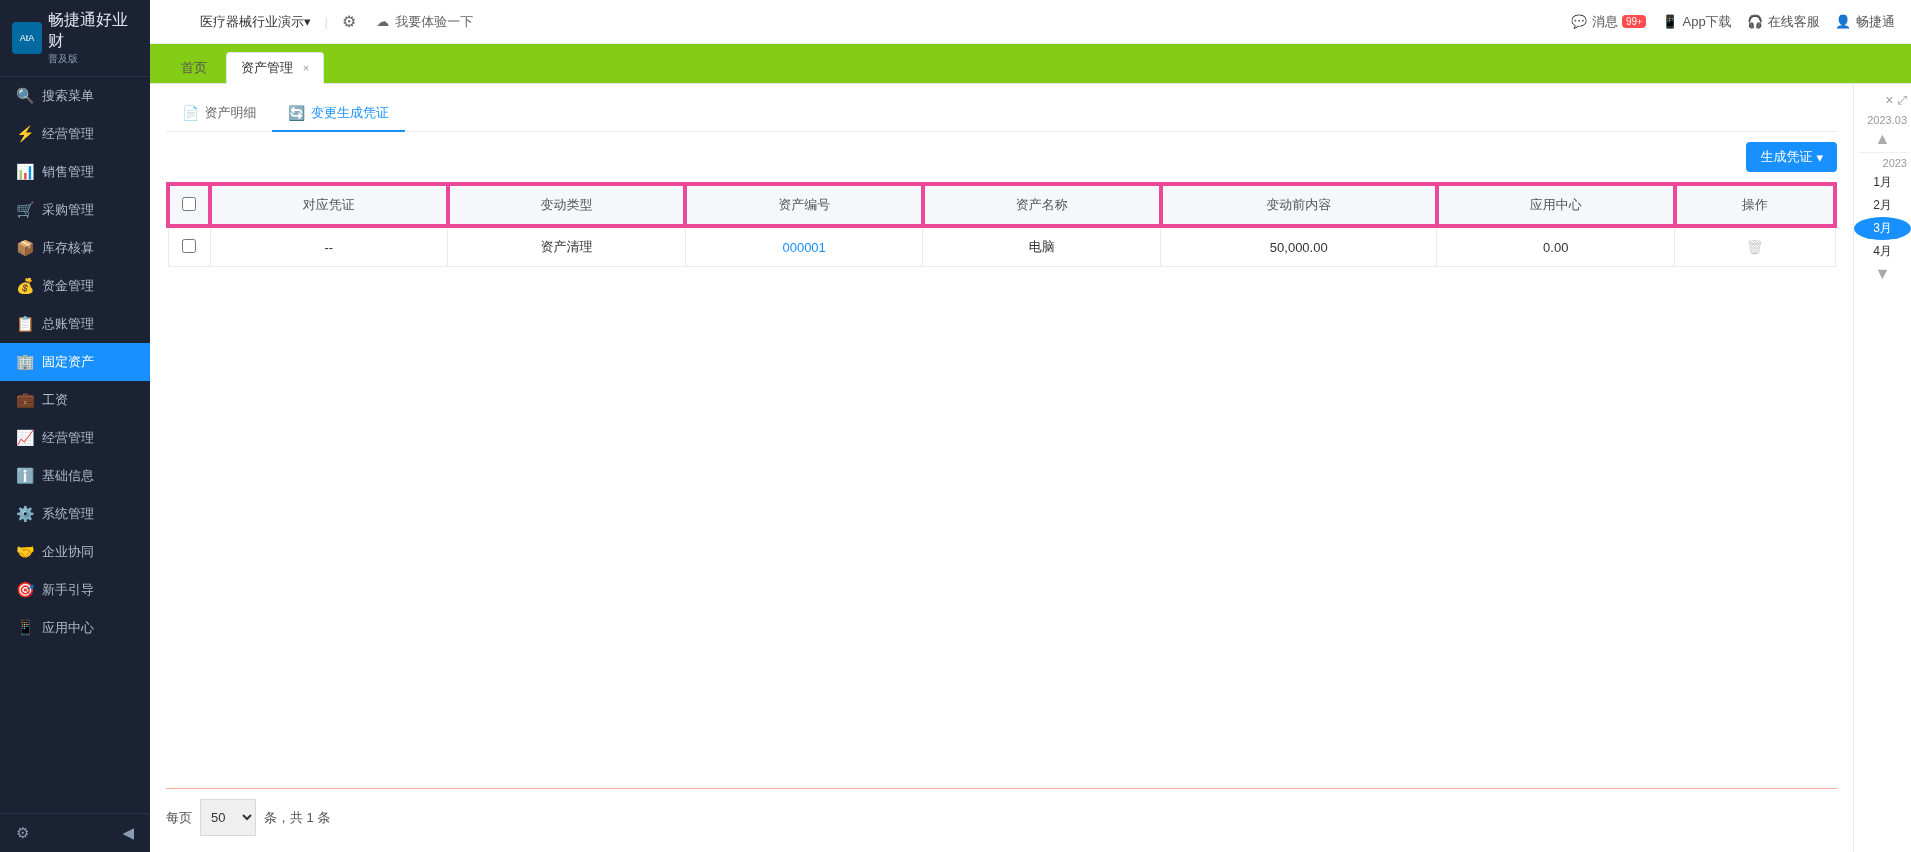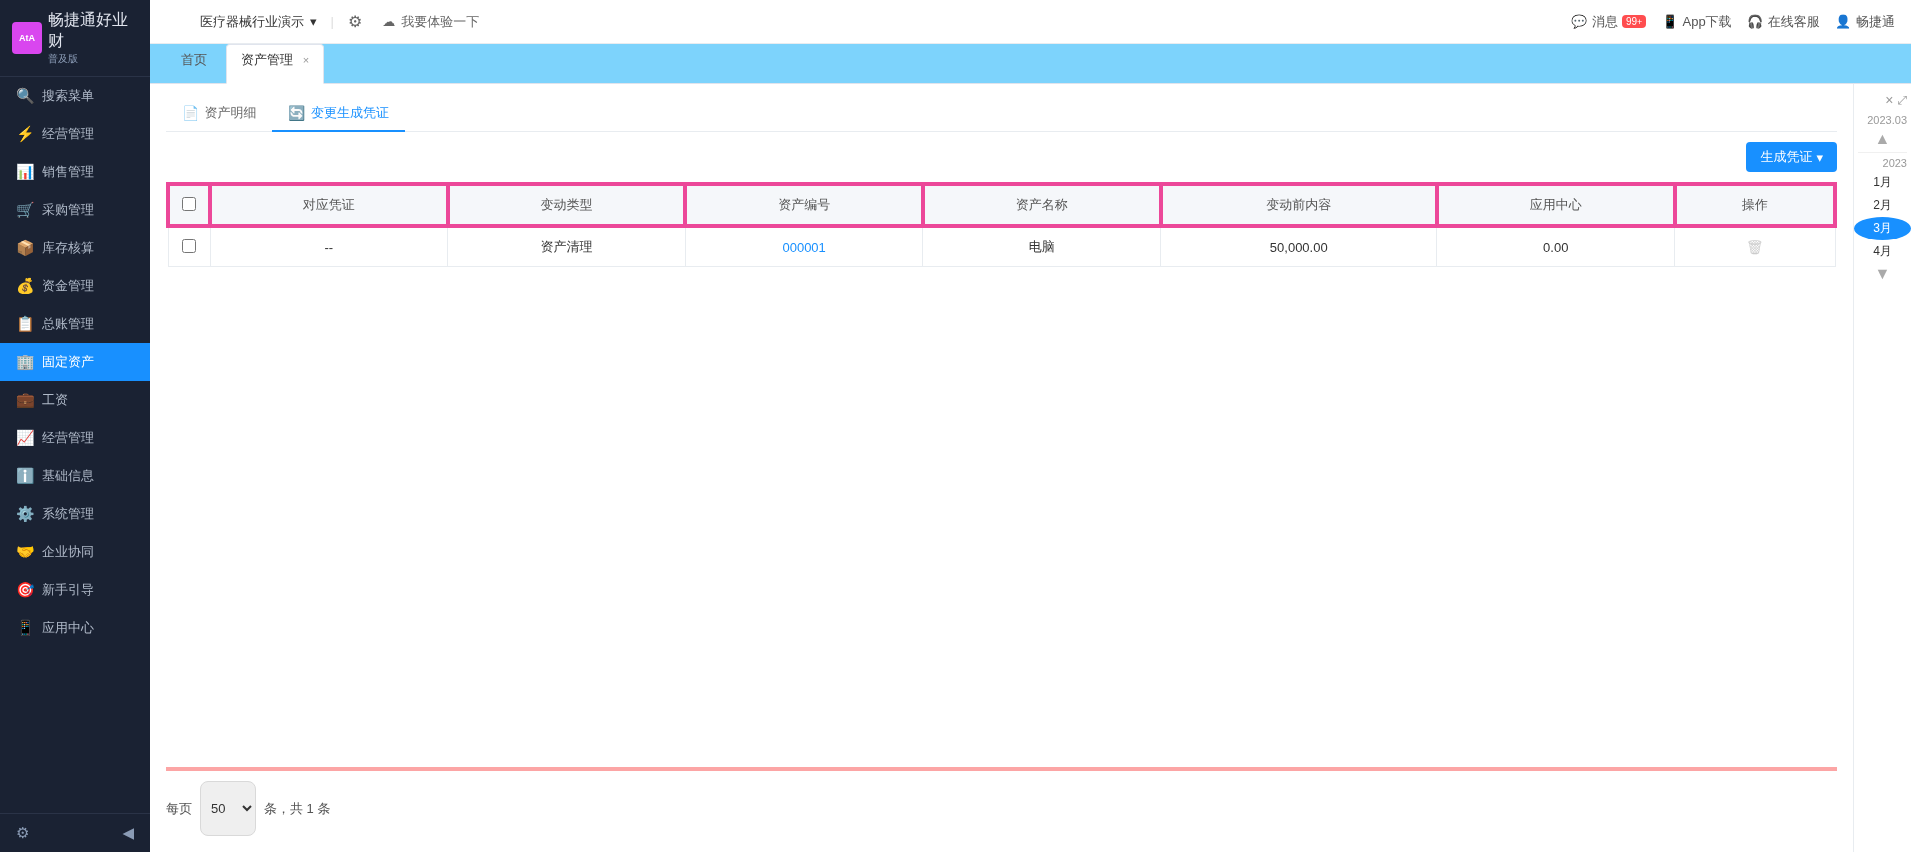--- a/index.html
+++ b/index.html
@@ -18,24 +18,24 @@
     .sidebar-logo {
       padding: 10px 12px;
       background: #1a2233;
       display: flex;
       align-items: center;
       gap: 6px;
       border-bottom: 1px solid #2a3347;
     }
     .sidebar-logo-icon {
       width: 32px; height: 32px;
-      background: #d946ef;
+      background: #0369a1;
       border-radius: 4px;
       display: flex; align-items: center; justify-content: center;
-      color: white; font-size: 11px; font-weight: bold;
+      color: white; font-size: 11px; font-weight: normal;
     }
     .sidebar-logo-text { font-size: 16px; color: #e0e4ed; line-height: 1.3; }
     .sidebar-logo-sub { font-size: 10px; color: #8a9bb5; }
     .sidebar-scroll { flex: 1; overflow-y: auto; overflow-x: hidden; }
     .sidebar-scroll::-webkit-scrollbar { width: 3px; }
     .sidebar-scroll::-webkit-scrollbar-thumb { background: #2a3347; }
     .sidebar-item {
       display: flex; align-items: center; gap: 8px;
       padding: 10px 16px;
       cursor: pointer;
@@ -66,21 +66,21 @@
       height: 44px;
       background: white;
       display: flex;
       align-items: center;
       padding: 0 16px;
       border-bottom: 1px solid #e8ecf0;
       gap: 10px;
       flex-shrink: 0;
     }
     .topbar-company {
-      display: flex; align-items: center; gap: 6px;
+      display: flex; align-items: center; 
       font-size: 13px; color: #333; cursor: pointer; padding-left: 34px;
     }
     .topbar-sep { color: #ddd; margin: 0 4px; }
     .topbar-settings { color: #666; cursor: pointer; font-size: 16px; }
     .topbar-experience {
       display: flex; align-items: center; gap: 6px;
       color: #666; font-size: 13px; margin-left: 10px; cursor: pointer;
     }
     .topbar-right {
       margin-left: auto;
@@ -97,22 +97,23 @@
       padding: 1px 4px;
       border-radius: 4px;
       min-width: 18px;
       text-align: center;
     }
     .badge-plus { font-size: 9px; }
 
     
     .tabs-bar {
       height: 40px;
-      background: #7dd3fc;
-      display: flex;
+      background: #84cc16;
+      display: flex;
+      align-items: flex-end;
       padding: 0 16px;
       border-bottom: 1px solid #e0e4ed;
       flex-shrink: 0;
       gap: 4px;
     }
     .tab-item {
       padding: 6px 14px;
       font-size: 13px;
       cursor: pointer;
       color: #555;
@@ -211,27 +212,27 @@
     .delete-icon { color: #ccc; cursor: pointer; font-size: 14px; }
 
     
     .pagination-bar {
       display: flex;
       align-items: center;
       padding: 10px 0 4px 0;
       font-size: 13px;
       color: #555;
       gap: 8px;
-      border-top: 4px solid #fca5a5;
+      border-top: 1px solid #fca5a5;
       margin-top: auto;
     }
     .page-size-select {
       border: 1px solid #d9d9d9;
-      border-radius: 8px;
-      padding: 18px 6px;
+      border-radius: 0;
+      padding: 9px 6px;
       font-size: 13px;
       color: #333;
     }
 
     
     .right-panel {
       width: 58px;
       background: white;
       border-left: 1px solid #e8ecf0;
       display: flex;

